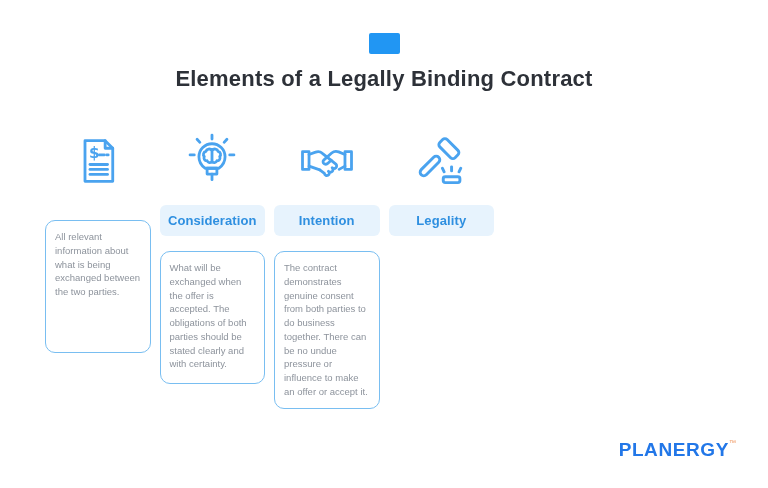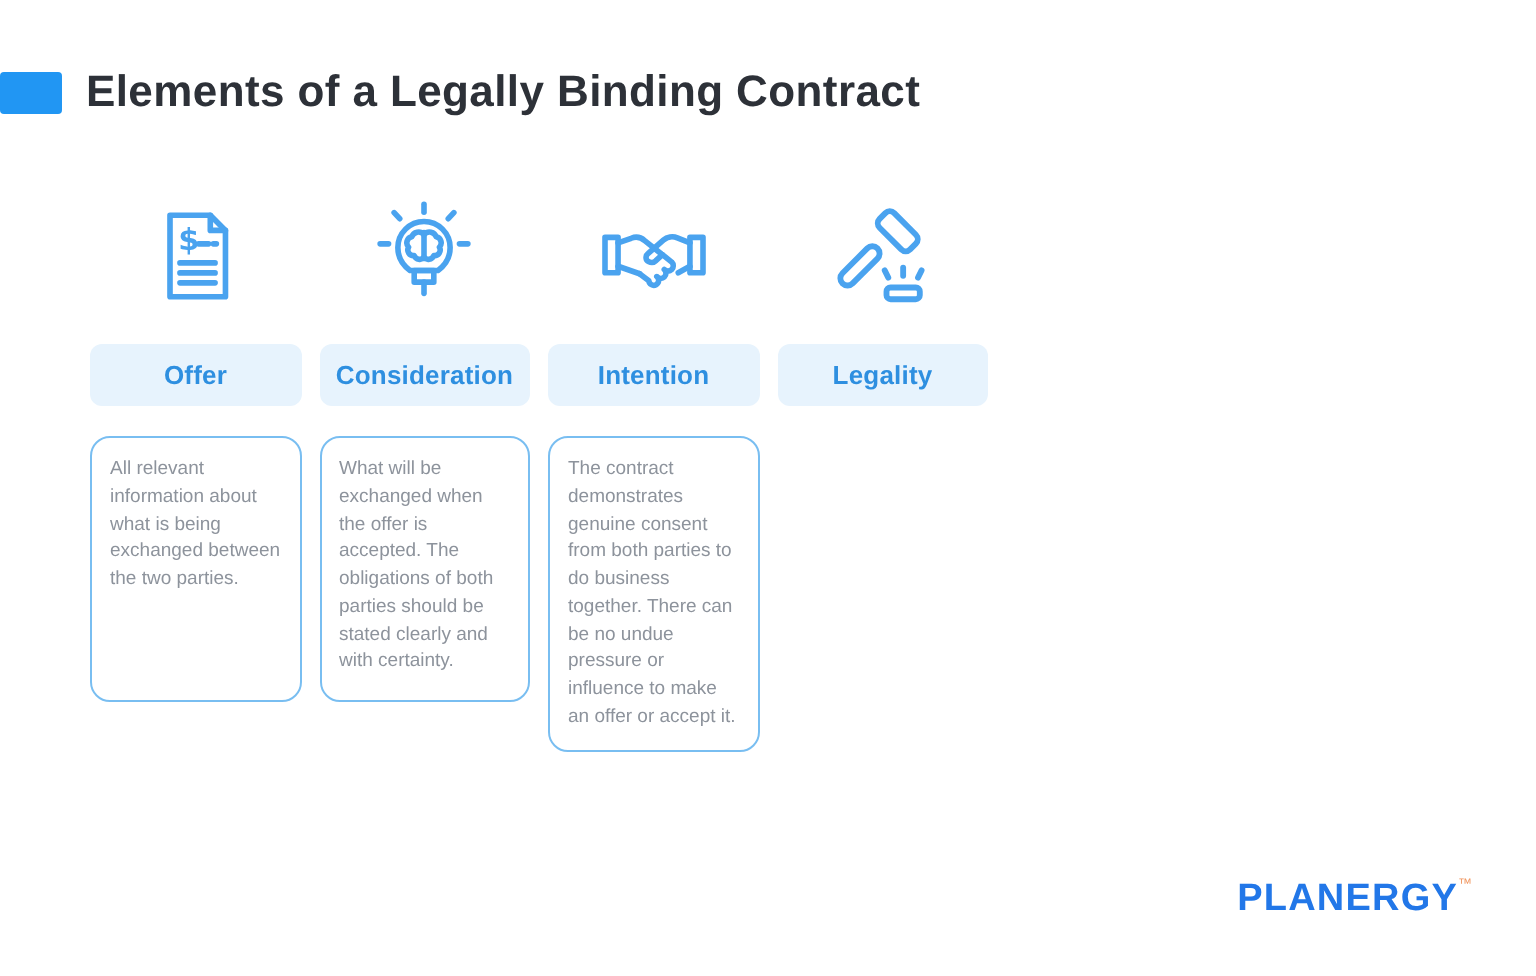--- a/index.html
+++ b/index.html
@@ -1,20 +1,20 @@
 <!DOCTYPE html>
 <html style="--accent-blue: #2196f3; --icon-blue: #4aa3ef; --pill-bg: #e7f3fd; --pill-text: #2e8fe0; --box-border: #79bef1; --body-text: #8d939c; --title-text: #2d3138; --logo-blue: #2277e8; --logo-orange: #f0955e;"><head>
 <meta charset="utf-8">
 <style>
   html,body{margin:0;padding:0;}
   body{
     width:768px;height:488px;background:#ffffff;position:relative;overflow:hidden;
     font-family:"Liberation Sans",sans-serif;
   }
-  .header{display:flex;align-items:center;gap:12px;margin-top:33px;}
+  .header{display:flex;align-items:center;gap:12px;margin-top:33px;flex-direction:column;}
   .header-bar{width:31px;height:21px;background:var(--accent-blue,#2196f3);border-radius:2px;flex:0 0 auto;}
   .title{font-size:22px;font-weight:700;color:var(--title-text,#2d3138);letter-spacing:.2px;}
   .grid{display:grid;grid-template-columns:repeat(6,1fr);gap:9px;margin:36px 45px 0;}
   .col{display:flex;flex-direction:column;}
   .icon-wrap{height:66px;display:flex;align-items:center;justify-content:center;margin-bottom:11px;color:var(--icon-blue,#4aa3ef);}
   .icon-wrap svg{display:block;}
   .pill{
     background:var(--pill-bg,#e7f3fd);color:var(--pill-text,#2e8fe0);
     border-radius:6px;height:31px;display:flex;align-items:center;justify-content:center;
     font-size:13px;font-weight:700;letter-spacing:.1px;
@@ -46,21 +46,20 @@
         <path d="M6 2.6 H15.3 L18.8 6.1 V21.4 H6 Z"></path>
         <path d="M15.3 2.6 V6.1 H18.8"></path>
         <text x="7.9" y="10.6" font-size="7" font-weight="bold" fill="currentColor" stroke="none" font-family="DejaVu Sans, sans-serif">$</text>
         <path d="M12.6 9.2 H14.9"></path>
           <path d="M16 9.2 H16.7"></path>
         <path d="M8.3 13.6 H16.4"></path>
           <path d="M8.3 15.9 H16.4"></path>
           <path d="M8.3 18.2 H16.4"></path>
       </svg>
     </div>
-    <div class="pill">Offer</div>
     <div class="desc">All relevant information about what is being exchanged between the two parties.</div>
   </div>
 
   <div class="col">
     <div class="icon-wrap">
       <svg width="56" height="56" viewBox="0 0 24 24" fill="none" stroke="currentColor" stroke-width="1.2" stroke-linecap="round" stroke-linejoin="round">
         <path d="M12 0.9 V2.6"></path>
           <path d="M5.6 2.7 L6.8 4"></path>
           <path d="M18.4 2.7 L17.2 4"></path>
         <path d="M2.6 9.4 H4.4"></path>

